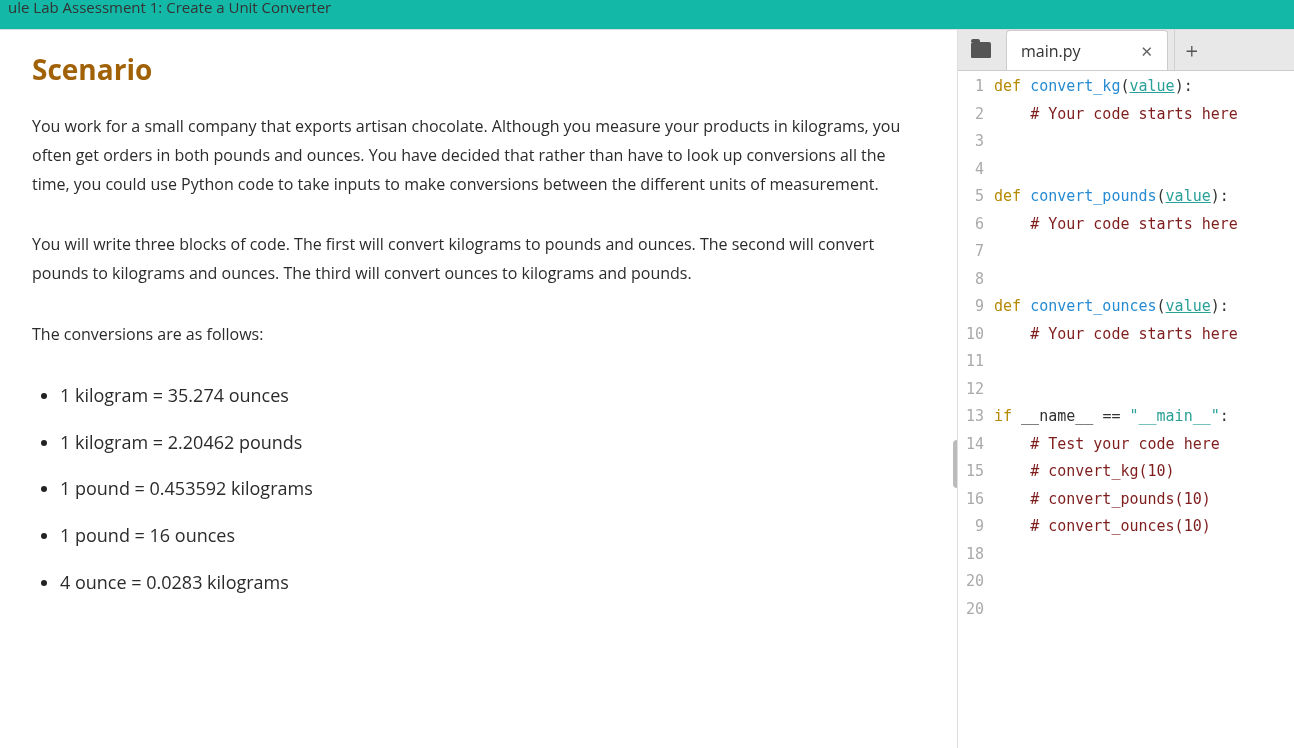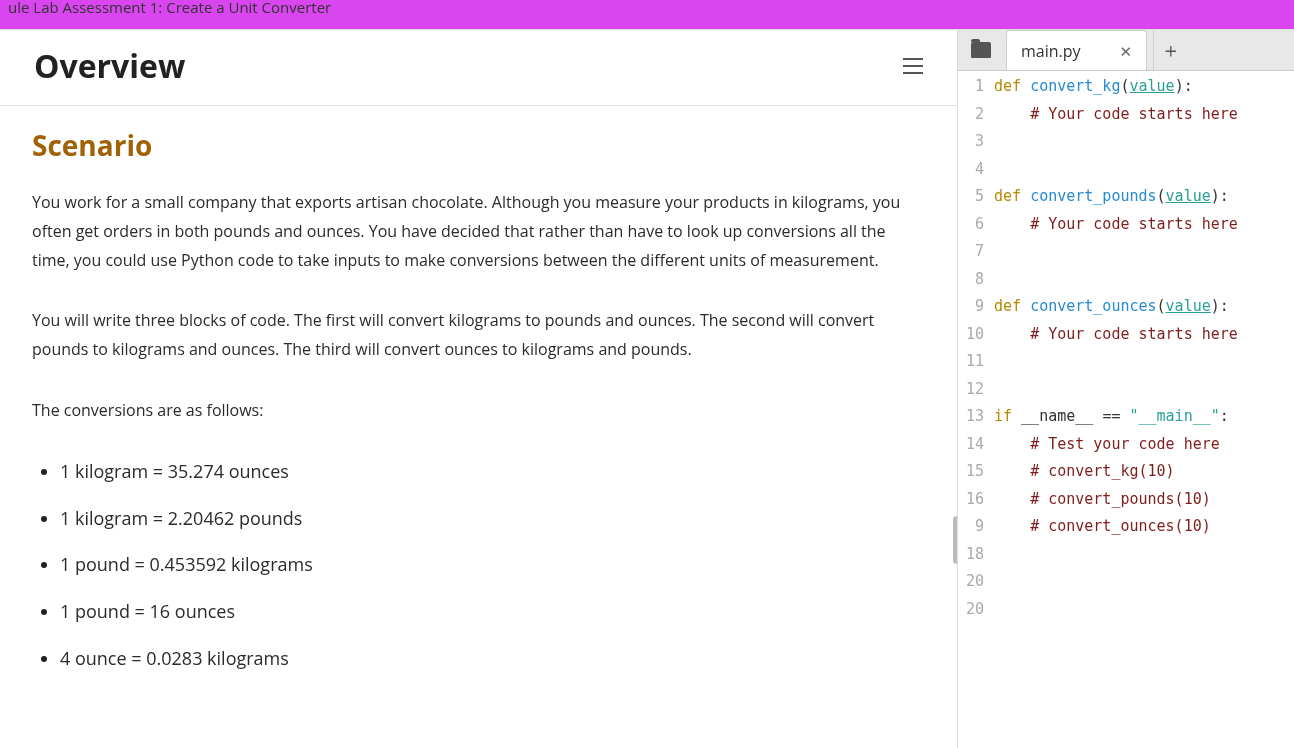--- a/index.html
+++ b/index.html
@@ -1,20 +1,20 @@
 <!DOCTYPE html>
 <html><head>
 <meta charset="utf-8">
 <style>
   * { margin: 0; padding: 0; box-sizing: border-box; }
   html, body { height: 100%; width: 100%; font-family: -apple-system, "Segoe UI", "Open Sans", Helvetica, Arial, sans-serif; color: #333; background: #fff; }
   body { display: flex; flex-direction: column; overflow: hidden; }
 
   
-  .topbar { height: 30px; display: flex; align-items: flex-start; padding: 0 8px; background: #d946ef; border-bottom: 1px solid #ddd; color: #333; font-size: 15px; }
+  .topbar { height: 30px; display: flex; align-items: flex-start; padding: 0 8px; background: #14b8a6; border-bottom: 1px solid #ddd; color: #333; font-size: 15px; }
   .topbar span { position: relative; top: -3px; }
 
   
   .main { flex: 1; display: flex; min-height: 0; }
 
   
   .left { flex: 0 0 958px; display: flex; flex-direction: column; background: #fff; border-right: 1px solid #ddd; min-height: 0; }
   .overview-header { display: flex; align-items: center; justify-content: space-between; padding: 14px 34px 18px 34px; border-bottom: 1px solid #e2e2e2; }
   .overview-header h1 { font-size: 32px; font-weight: 700; color: #222; }
   .hamburger { width: 20px; height: 16px; display: flex; flex-direction: column; justify-content: space-between; cursor: pointer; }
@@ -30,21 +30,21 @@
   .splitter { position: absolute; right: -5px; top: 410px; width: 9px; height: 48px; background: #bbb; border-radius: 4px; cursor: col-resize; }
 
   
   .right { flex: 1; display: flex; flex-direction: column; background: #e8e8e8; min-height: 0; }
 
   .tabbar { display: flex; align-items: stretch; height: 40px; background: #e8e8e8; position: relative; }
   .folder-btn { width: 46px; display: flex; align-items: center; justify-content: center; background: #e8e8e8; cursor: pointer; }
   .folder-icon { width: 20px; height: 16px; background: #555; border-radius: 2px 2px 1px 1px; position: relative; }
   .folder-icon::before { content: ""; position: absolute; top: -3px; left: 0; width: 9px; height: 3px; background: #555; border-radius: 2px 2px 0 0; }
 
-  .tab { display: flex; align-items: center; background: #fff; border: 1px solid #ccc; border-bottom: none; border-radius: 4px 4px 0 0; padding: 0 10px 0 14px; gap: 35px; height: 100%; position: relative; margin-left: 2px; }
+  .tab { display: flex; align-items: center; background: #fff; border: 1px solid #ccc; border-bottom: none; border-radius: 4px 4px 0 0; padding: 0 10px 0 14px; gap: 56px; height: 100%; position: relative; margin-left: 2px; }
   .tab span { font-size: 16px; color: #333; }
   .tab .close { font-size: 15px; color: #666; cursor: pointer; padding: 2px 4px; }
 
   .new-tab { width: 34px; display: flex; align-items: center; justify-content: center; background: #e8e8e8; cursor: pointer; font-size: 20px; color: #555; border-left: 1px solid #d0d0d0; margin-left: 6px; }
 
   .editor { flex: 1; display: flex; background: #fff; overflow: auto; font-family: "Consolas", "Menlo", "DejaVu Sans Mono", monospace; font-size: 15px; line-height: 27.5px; border-top: 1px solid #ccc; }
   .gutter { width: 32px; background: #fff; text-align: right; color: #aaa; user-select: none; padding-top: 2px; }
   .gutter div { padding-right: 6px; }
   .code { flex: 1; padding-left: 4px; padding-top: 2px; white-space: pre; color: #333; }
 
@@ -59,28 +59,20 @@
 </head>
 <body>
 
 <div class="topbar">
   <span>ule Lab Assessment 1: Create a Unit Converter</span>
 </div>
 
 <div class="main">
 
   <div class="left">
-    <div class="overview-header">
-      <h1>Overview</h1>
-      <div class="hamburger">
-        <div></div>
-          <div></div>
-          <div></div>
-      </div>
-    </div>
     <div class="content">
       <h2>Scenario</h2>
       <p>You work for a small company that exports artisan chocolate. Although you measure your products in kilograms, you often get orders in both pounds and ounces. You have decided that rather than have to look up conversions all the time, you could use Python code to take inputs to make conversions between the different units of measurement.</p>
       <p>You will write three blocks of code. The first will convert kilograms to pounds and ounces. The second will convert pounds to kilograms and ounces. The third will convert ounces to kilograms and pounds.</p>
       <p>The conversions are as follows:</p>
       <ul id="bullets">
           <li>1 kilogram = 35.274 ounces</li>
           <li>1 kilogram = 2.20462 pounds</li>
           <li>1 pound = 0.453592 kilograms</li>
           <li>1 pound = 16 ounces</li>

